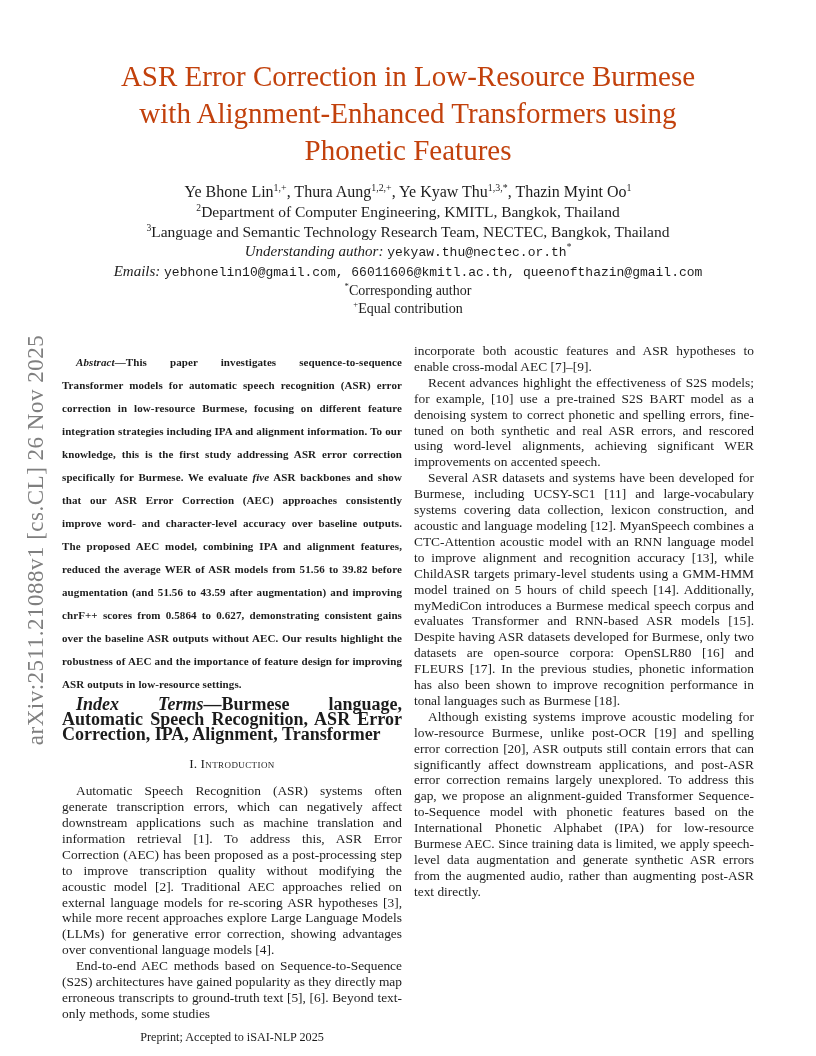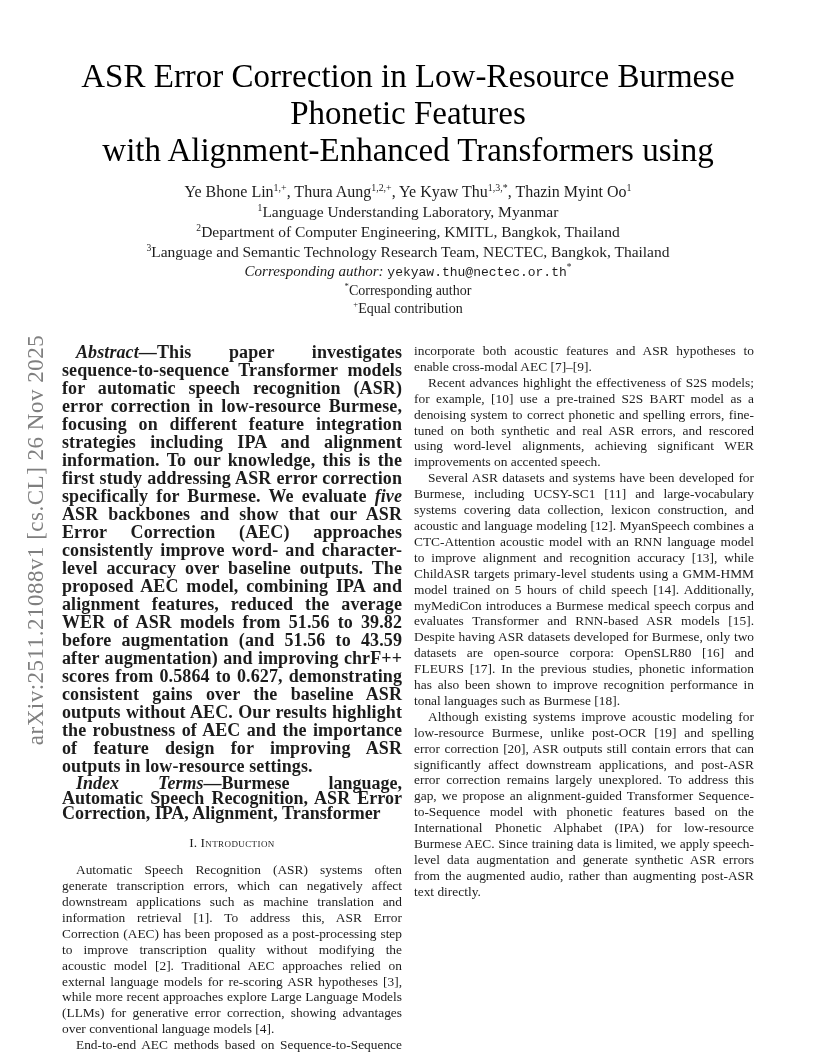--- a/index.html
+++ b/index.html
@@ -24,24 +24,24 @@
     white-space: nowrap;
     font-size: 23px;
     color: #7f7f7f;
     letter-spacing: 0.5px;
   }
   .header {
     text-align: center;
     padding-top: 58px;
   }
   .title {
-    font-size: 33px;
+    font-size: 29px;
     line-height: 37px;
     font-weight: 400;
-    color: #000000;
+    color: #c2410c;
   }
   .authors {
     margin-top: 12px;
     font-size: 16px;
     line-height: 21px;
   }
   .authors sup, .affil sup, .meta sup, .note sup {
     font-size: 0.62em;
     line-height: 0;
   }
@@ -68,24 +68,25 @@
     gap: 12px;
     padding: 0 62px;
     margin-top: 26px;
   }
   .col {
     width: 340px;
     text-align: justify;
     hyphens: auto;
   }
   .abstract {
-    font-size: 18px;
-    line-height: 18px;
+    font-size: 11px;
+    line-height: 23px;
     font-weight: 700;
     letter-spacing: 0.1px;
+    margin-top: 8px;
   }
   .abstract p, .col p { margin: 0; }
   .abstract .lead { font-style: italic; }
   .abstract .em { font-style: italic; }
   .index-terms {
     font-size: 18px;
     line-height: 15.1px;
     font-weight: 700;
     margin-top: 1px;
   }
@@ -115,37 +116,40 @@
 </head>
 <body>
 
 <div class="page">
 
   <div class="arxiv-stamp">arXiv:2511.21088v1  [cs.CL]  26 Nov 2025</div>
 
   <div class="header">
     <div class="title">
       <div>ASR Error Correction in Low-Resource Burmese</div>
+      <div>with Alignment-Enhanced Transformers using</div>
       <div>Phonetic Features</div>
-      <div>with Alignment-Enhanced Transformers using</div>
     </div>
 
     <div class="authors">
       <span><span>Ye Bhone Lin</span><sup>1,+</sup><span>, </span></span><span><span>Thura Aung</span><sup>1,2,+</sup><span>, </span></span><span><span>Ye Kyaw Thu</span><sup>1,3,*</sup><span>, </span></span><span><span>Thazin Myint Oo</span><sup>1</sup><span></span></span>
     </div>
 
-    <div class="affil"><sup>1</sup><span>Language Understanding Laboratory, Myanmar</span></div>
     <div class="affil"><sup>2</sup><span>Department of Computer Engineering, KMITL, Bangkok, Thailand</span></div>
     <div class="affil"><sup>3</sup><span>Language and Semantic Technology Research Team, NECTEC, Bangkok, Thailand</span></div>
 
     <div class="meta">
-      <span class="lbl">Corresponding author:</span>
+      <span class="lbl">Understanding author:</span>
       <span class="mono">yekyaw.thu@nectec.or.th</span><sup>*</sup>
     </div>
 
+    <div class="meta">
+      <span class="lbl">Emails:</span>
+      <span class="mono">yebhonelin10@gmail.com, 66011606@kmitl.ac.th, queenofthazin@gmail.com</span>
+    </div>
 
     <div class="note"><sup>*</sup><span>Corresponding author</span></div>
     <div class="note"><sup>+</sup><span>Equal contribution</span></div>
   </div>
 
   <div class="columns">
 
     <div class="col">
       <div class="abstract">
         <p class="indent"><span class="lead">Abstract</span><span>—This paper investigates sequence-to-sequence Transformer models for automatic speech recognition (ASR) error correction in low-resource Burmese, focusing on different feature integration strategies including IPA and alignment information. To our knowledge, this is the first study addressing ASR error correction specifically for Burmese. We evaluate </span><span class="em">five</span><span> ASR backbones and show that our ASR Error Correction (AEC) approaches consistently improve word- and character-level accuracy over baseline outputs. The proposed AEC model, combining IPA and alignment features, reduced the average WER of ASR models from 51.56 to 39.82 before augmentation (and 51.56 to 43.59 after augmentation) and improving chrF++ scores from 0.5864 to 0.627, demonstrating consistent gains over the baseline ASR outputs without AEC. Our results highlight the robustness of AEC and the importance of feature design for improving ASR outputs in low-resource settings.</span></p>
@@ -157,20 +161,21 @@
       <div class="section-heading body-text">
         <span>I.</span>
         <span class="sc">Introduction</span>
       </div>
 
       <div class="body-text">
         <p class="indent">Automatic Speech Recognition (ASR) systems often generate transcription errors, which can negatively affect downstream applications such as machine translation and information retrieval [1]. To address this, ASR Error Correction (AEC) has been proposed as a post-processing step to improve transcription quality without modifying the acoustic model [2]. Traditional AEC approaches relied on external language models for re-scoring ASR hypotheses [3], while more recent approaches explore Large Language Models (LLMs) for generative error correction, showing advantages over conventional language models [4].</p>
         <p class="indent">End-to-end AEC methods based on Sequence-to-Sequence (S2S) architectures have gained popularity as they directly map erroneous transcripts to ground-truth text [5], [6]. Beyond text-only methods, some studies</p>
       </div>
 
+      <div class="footer-note">Preprint; Accepted to iSAI-NLP 2025</div>
     </div>
 
     <div class="col">
       <div class="body-text">
         <p>incorporate both acoustic features and ASR hypotheses to enable cross-modal AEC [7]–[9].</p>
         <p class="indent">Recent advances highlight the effectiveness of S2S models; for example, [10] use a pre-trained S2S BART model as a denoising system to correct phonetic and spelling errors, fine-tuned on both synthetic and real ASR errors, and rescored using word-level alignments, achieving significant WER improvements on accented speech.</p>
         <p class="indent">Several ASR datasets and systems have been developed for Burmese, including UCSY-SC1 [11] and large-vocabulary systems covering data collection, lexicon construction, and acoustic and language modeling [12]. MyanSpeech combines a CTC-Attention acoustic model with an RNN language model to improve alignment and recognition accuracy [13], while ChildASR targets primary-level students using a GMM-HMM model trained on 5 hours of child speech [14]. Additionally, myMediCon introduces a Burmese medical speech corpus and evaluates Transformer and RNN-based ASR models [15]. Despite having ASR datasets developed for Burmese, only two datasets are open-source corpora: OpenSLR80 [16] and FLEURS [17]. In the previous studies, phonetic information has also been shown to improve recognition performance in tonal languages such as Burmese [18].</p>
         <p class="indent">Although existing systems improve acoustic modeling for low-resource Burmese, unlike post-OCR [19] and spelling error correction [20], ASR outputs still contain errors that can significantly affect downstream applications, and post-ASR error correction remains largely unexplored. To address this gap, we propose an alignment-guided Transformer Sequence-to-Sequence model with phonetic features based on the International Phonetic Alphabet (IPA) for low-resource Burmese AEC. Since training data is limited, we apply speech-level data augmentation and generate synthetic ASR errors from the augmented audio, rather than augmenting post-ASR text directly.</p>
       </div>
     </div>

